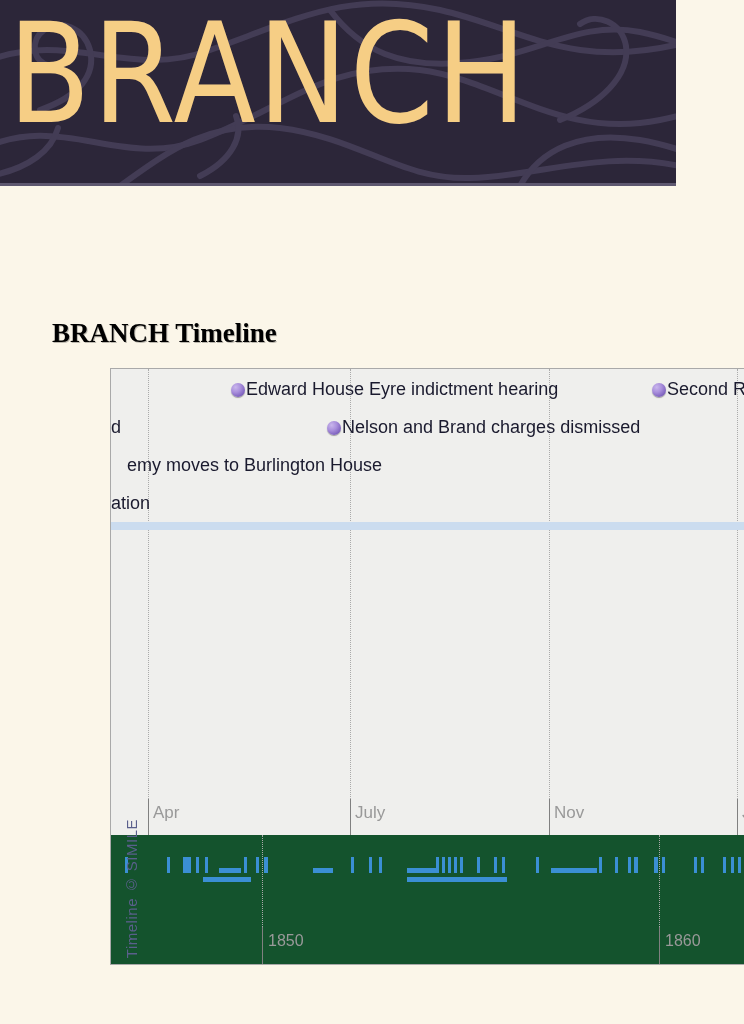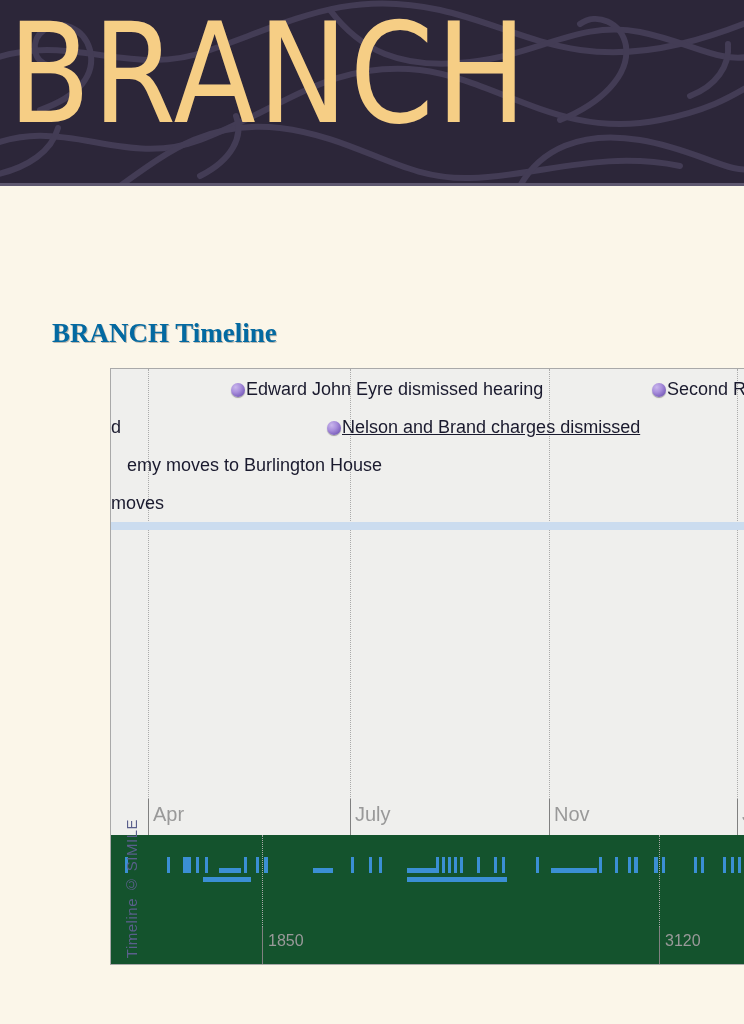--- a/index.html
+++ b/index.html
@@ -11,21 +11,21 @@
     height: 1024px;
     background: #FBF6E9;
     font-family: "Liberation Sans", sans-serif;
     overflow: hidden;
     position: relative;
   }
 
   
   #site-banner {
     position: relative;
-    width: 744px;
+    width: 676px;
     height: 186px;
     background: #0369a1;
     overflow: hidden;
   }
   #banner-vines {
     position: absolute;
     inset: 0;
     width: 744px;
     height: 186px;
   }
@@ -58,21 +58,21 @@
     position: relative;
     width: 744px;
   }
   #page-title {
     position: absolute;
     left: 52px;
     top: 110px;
     font-family: "Liberation Serif", serif;
     font-weight: bold;
     font-size: 27px;
-    color: #0369a1;
+    color: #000000;
     text-shadow: 1px 1px 0 rgba(0,0,0,0.25);
     white-space: nowrap;
   }
 
   
   #timeline-widget {
     position: absolute;
     left: 110px;
     top: 182px;
     width: 634px;
@@ -113,21 +113,21 @@
   }
   .grid-solid {
     position: absolute;
     width: 0;
     border-left: 1px solid #808080;
   }
 
   .etick-label {
     position: absolute;
     font-family: "Liberation Sans", sans-serif;
-    font-size: 20px;
+    font-size: 17px;
     color: #999999;
     white-space: nowrap;
     user-select: none;
   }
   .etick-label.small {
     font-size: 16px;
   }
 
   
   .event-row {
@@ -224,26 +224,26 @@
   <div id="timeline-widget">
 
     <div id="band-main">
       <div id="main-grid">
           <div class="grid-dotted" style="left: 37px; height: 466px;"></div>
           <div class="grid-dotted" style="left: 239px; height: 466px;"></div>
           <div class="grid-dotted" style="left: 438px; height: 466px;"></div>
           <div class="grid-dotted" style="left: 626px; height: 466px;"></div>
         </div>
       <div id="main-events">
-          <div class="event-row" style="left: 120px; top: 10px;"><span class="event-dot"></span><span class="event-label">Edward John Eyre dismissed hearing</span></div>
+          <div class="event-row" style="left: 120px; top: 10px;"><span class="event-dot"></span><span class="event-label">Edward House Eyre indictment hearing</span></div>
           <div class="event-row" style="left: 541px; top: 10px;"><span class="event-dot"></span><span class="event-label">Second Reform Act</span></div>
           <div class="event-row" style="left: 0px; top: 48px;"><span class="event-label">d</span></div>
-          <div class="event-row" style="left: 216px; top: 48px; text-decoration: underline;"><span class="event-dot"></span><span class="event-label">Nelson and Brand charges dismissed</span></div>
+          <div class="event-row" style="left: 216px; top: 48px;"><span class="event-dot"></span><span class="event-label">Nelson and Brand charges dismissed</span></div>
           <div class="event-row" style="left: 16px; top: 86px;"><span class="event-label">emy moves to Burlington House</span></div>
-          <div class="event-row" style="left: 0px; top: 124px;"><span class="event-label">moves</span></div>
+          <div class="event-row" style="left: 0px; top: 124px;"><span class="event-label">ation</span></div>
         </div>
       <div id="highlight-band"></div>
       <div id="main-axis">
           <div class="grid-solid" style="left: 37px; top: 430px; height: 36px;"></div>
           <div class="etick-label" style="left: 42px; top: 434px;">Apr</div>
           <div class="grid-solid" style="left: 239px; top: 430px; height: 36px;"></div>
           <div class="etick-label" style="left: 244px; top: 434px;">July</div>
           <div class="grid-solid" style="left: 438px; top: 430px; height: 36px;"></div>
           <div class="etick-label" style="left: 443px; top: 434px;">Nov</div>
           <div class="grid-solid" style="left: 626px; top: 430px; height: 36px;"></div>
@@ -292,21 +292,21 @@
           <div class="ov-mark" style="left: 583px; top: 22px; width: 3px; height: 16px; background: rgb(59, 143, 212);"></div>
           <div class="ov-mark" style="left: 590px; top: 22px; width: 3px; height: 16px; background: rgb(59, 143, 212);"></div>
           <div class="ov-mark" style="left: 612px; top: 22px; width: 3px; height: 16px; background: rgb(59, 143, 212);"></div>
           <div class="ov-mark" style="left: 620px; top: 22px; width: 3px; height: 16px; background: rgb(59, 143, 212);"></div>
           <div class="ov-mark" style="left: 627px; top: 22px; width: 3px; height: 16px; background: rgb(59, 143, 212);"></div>
         </div>
       <div id="ov-axis">
           <div class="grid-solid" style="left: 151px; top: 92px; height: 38px;"></div>
           <div class="etick-label small" style="left: 157px; top: 97px;">1850</div>
           <div class="grid-solid" style="left: 548px; top: 92px; height: 38px;"></div>
-          <div class="etick-label small" style="left: 554px; top: 97px;">3120</div>
+          <div class="etick-label small" style="left: 554px; top: 97px;">1860</div>
         </div>
     </div>
 
     <div id="simile-copyright">Timeline © SIMILE</div>
 
     <svg id="grab-cursor" viewBox="0 0 26 32" aria-hidden="true">
       <path d="M6,20 L5,13 q0.3,-2 2,-1.6 q1.6,0.4 1.7,2.2 L9,9 q0.2,-2.2 2,-2 q1.7,0.2 1.8,2.2
                L13,8.5 q0.2,-2.3 2,-2.1 q1.8,0.2 1.8,2.3 l0,1.6 q0.3,-2 2,-1.7 q1.7,0.3 1.7,2.3
                L20.4,19 q0,5.6 -4,8.4 q-3.2,2.2 -6.3,0.2 q-2.2,-1.5 -3.3,-4.6 L5,18.6
                q-0.7,-2 0.6,-2.4 q1,-0.3 1.5,1.1 z" fill="#FFFFFF" stroke="#000000" stroke-width="1.4" stroke-linejoin="round"></path>

